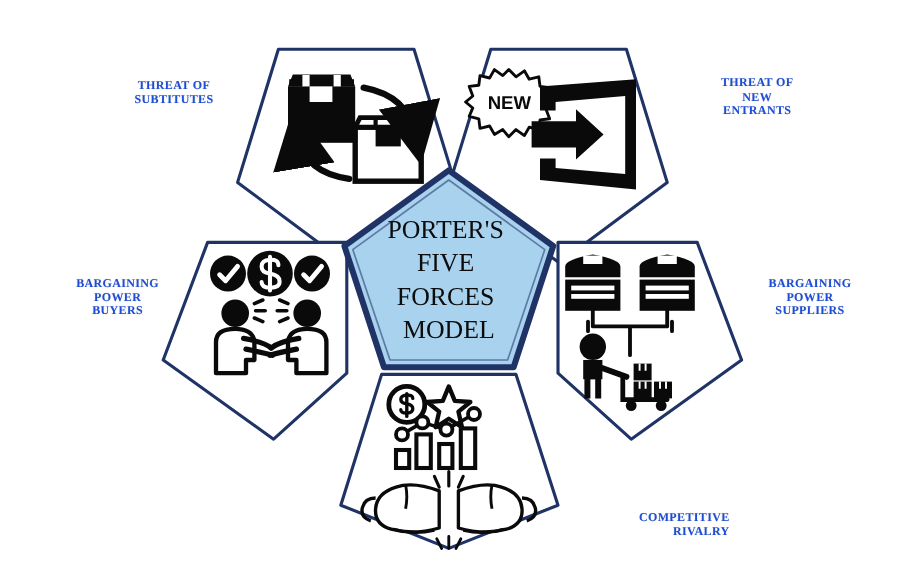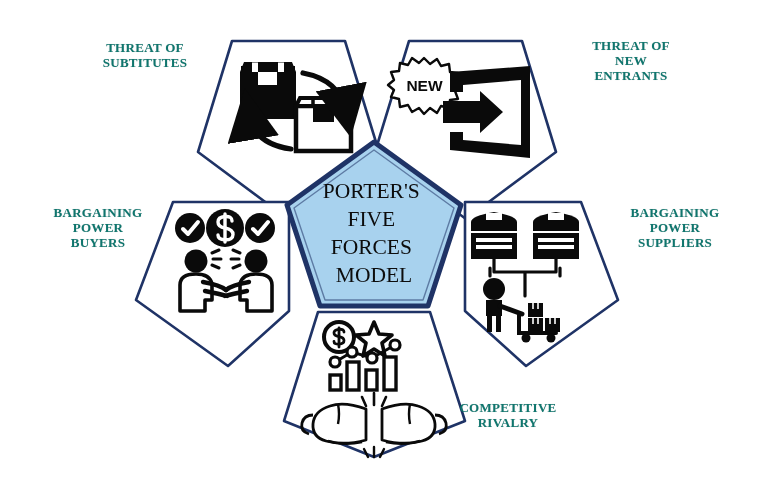--- a/index.html
+++ b/index.html
@@ -8,33 +8,34 @@
     font-family:"Liberation Serif",serif;
     -webkit-font-smoothing:antialiased;
   }
   #stage{position:absolute;inset:0;width:768px;height:486px;}
   svg#diagram{position:absolute;left:0;top:0;width:768px;height:486px;display:block;}
 
   .lbl{
     position:absolute;
     font-family:"Liberation Serif",serif;
     font-weight:700;
-    font-size:13px;
+    font-size:10px;
     line-height:1.16;
     letter-spacing:.3px;
-    color:#0f766e;
+    color:#1d4ed8;
     text-align:center;
     white-space:pre-line;
     text-shadow:0 0 1px rgba(0,0,0,.20);
+    margin-top:26px;
   }
   #lbl-substitutes{left:50px;top:40px;width:190px;text-align:center;}
   #lbl-new-entrants{left:536px;top:38px;width:190px;text-align:center;}
   #lbl-buyers{left:18px;top:205px;width:160px;text-align:center;}
   #lbl-suppliers{left:590px;top:205px;width:170px;text-align:center;}
-  #lbl-rivalry{left:408px;top:400px;width:200px;text-align:center;}
+  #lbl-rivalry{left:408px;top:400px;width:200px;text-align:right;}
 </style>
 </head>
 <body>
 
 <div id="stage">
 
   <svg id="diagram" viewBox="0 0 768 486" xmlns="http://www.w3.org/2000/svg">
     <defs>
 
       <marker id="ah" markerWidth="10" markerHeight="10" refX="5" refY="5" orient="auto">

